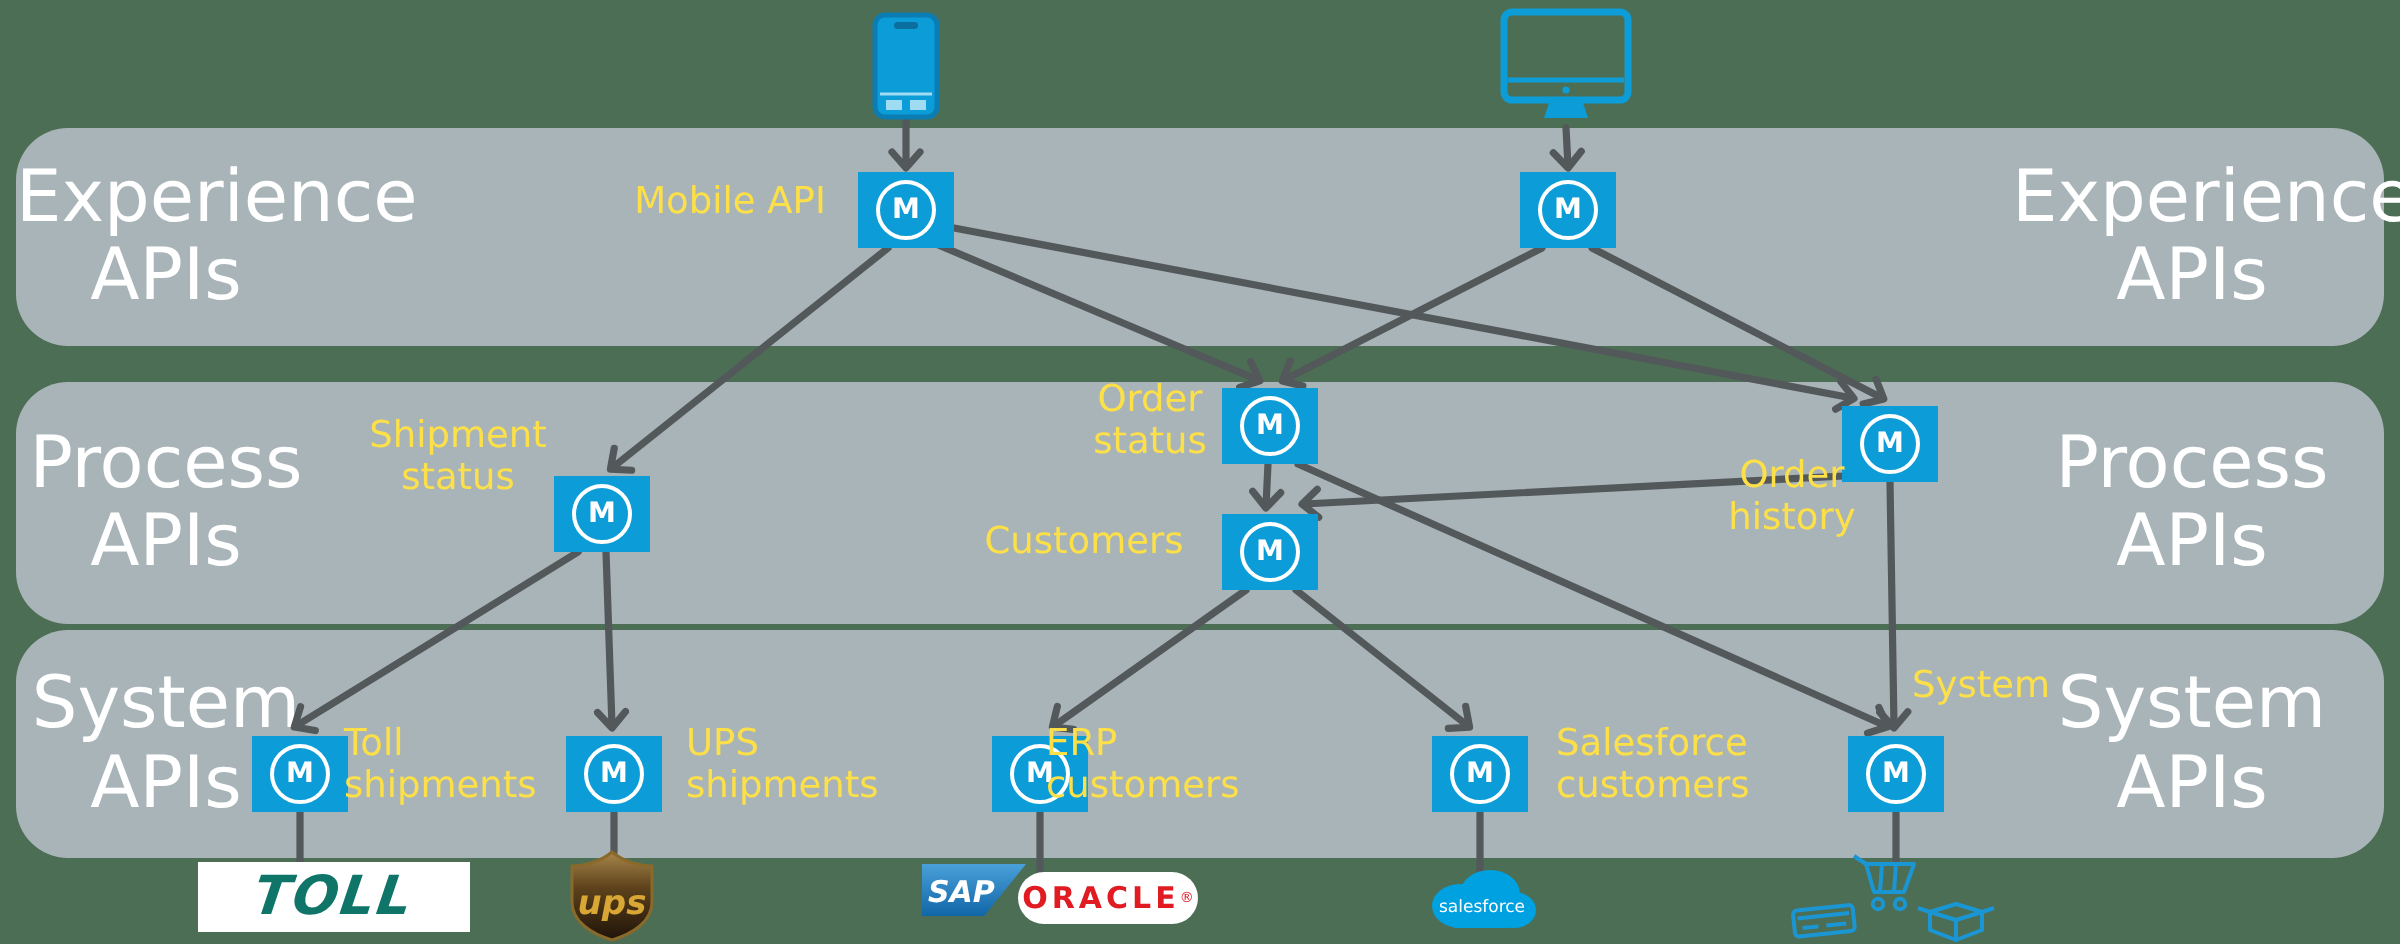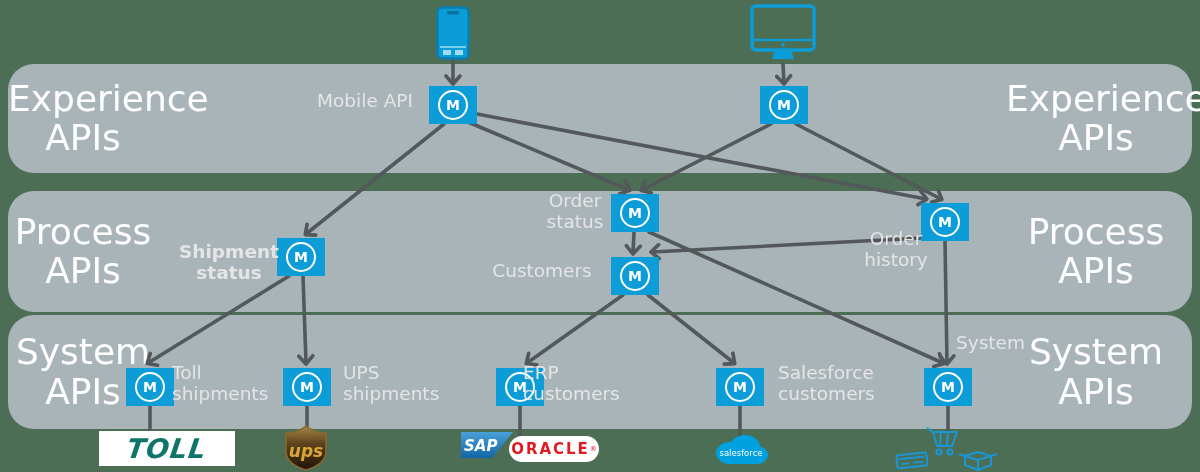--- a/index.html
+++ b/index.html
@@ -28,21 +28,21 @@
     position:absolute;width:48px;height:38px;background:#0c9dd8;
     display:flex;align-items:center;justify-content:center;z-index:4;
   }
   .mule-ring{
     width:26px;height:26px;border:2.5px solid #fff;border-radius:50%;
     display:flex;align-items:center;justify-content:center;
     color:#fff;font-weight:bold;font-size:14px;line-height:1;
   }
   .node-label{
     position:absolute;transform:translateY(-50%);
-    color:#e5e5e5;font-size:18.5px;line-height:1.16;
+    color:#fde047;font-size:18.5px;line-height:1.16;
     white-space:pre-line;z-index:4;
   }
   .node-label.center{width:180px;text-align:center;}
   .node-label.left{text-align:left;}
   .device{position:absolute;z-index:4;}
   .logo{position:absolute;z-index:4;}
   #toll-logo{
     left:99px;top:431px;width:136px;height:35px;background:#fff;
     display:flex;align-items:center;justify-content:center;
   }
@@ -202,21 +202,21 @@
 <div class="node" style="left: 429px; top: 86px;">
       <div class="mule-ring">M</div>
     </div>
     <div class="node-label center" style="left: 275px; top: 101px;">Mobile API</div>
     <div class="node" style="left: 760px; top: 86px;">
       <div class="mule-ring">M</div>
     </div>
     <div class="node" style="left: 277px; top: 238px;">
       <div class="mule-ring">M</div>
     </div>
-    <div class="node-label center" style="left: 139px; top: 262px; font-weight: bold;">Shipment
+    <div class="node-label center" style="left: 139px; top: 229px;">Shipment
 status</div>
     <div class="node" style="left: 611px; top: 194px;">
       <div class="mule-ring">M</div>
     </div>
     <div class="node-label center" style="left: 485px; top: 211px;">Order
 status</div>
     <div class="node" style="left: 611px; top: 257px;">
       <div class="mule-ring">M</div>
     </div>
     <div class="node-label center" style="left: 452px; top: 271px;">Customers</div>

